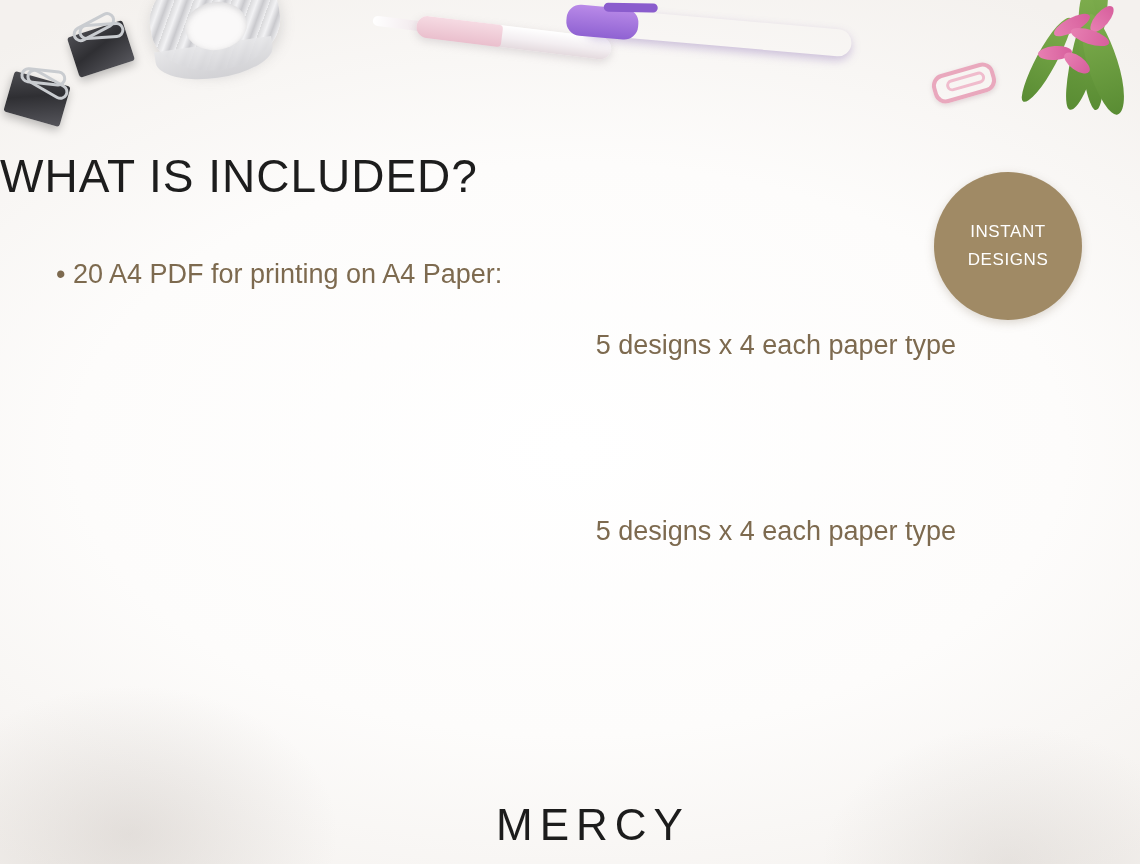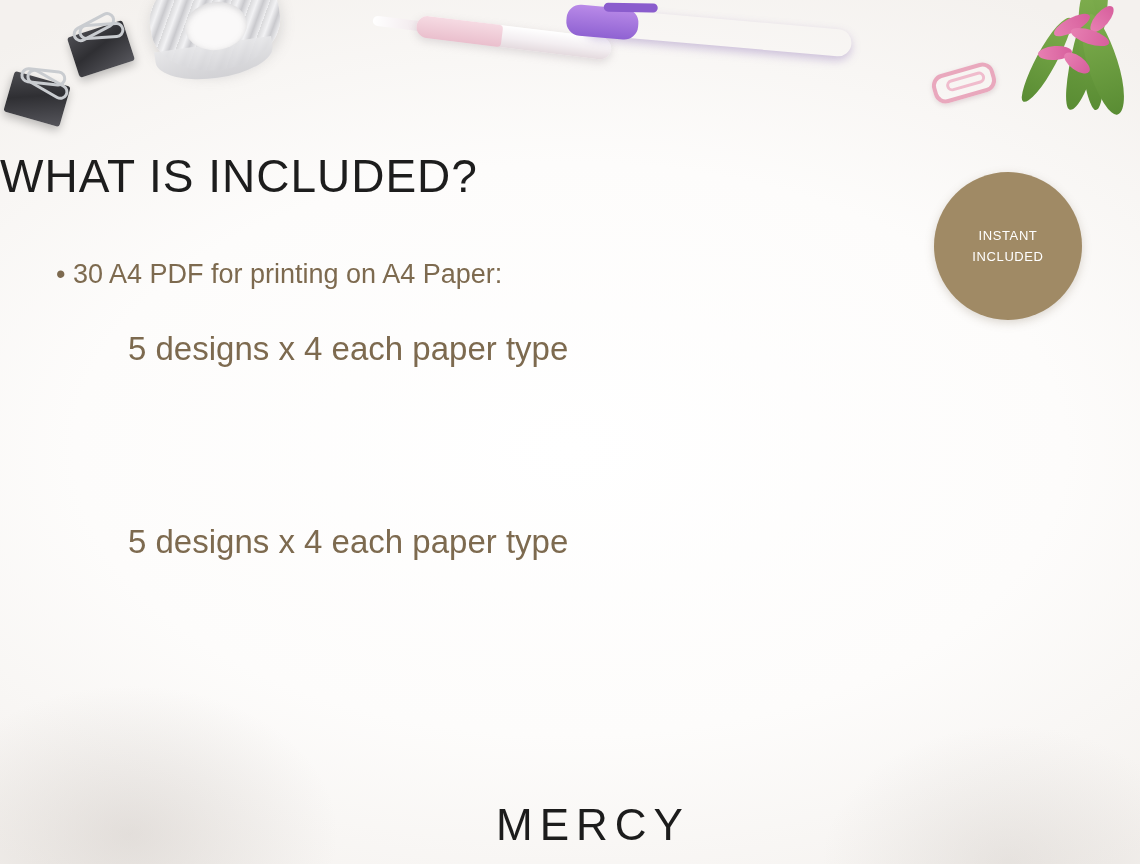--- a/index.html
+++ b/index.html
@@ -213,44 +213,45 @@
     right: 58px; top: 172px;
     width: 148px; height: 148px;
     border-radius: 50%;
     background: #a08a65;
     color: #ffffff;
     display: flex;
     flex-direction: column;
     align-items: center;
     justify-content: center;
     line-height: 1.65;
-    font-size: 13px;
+    font-size: 17px;
     letter-spacing: .6px;
     box-shadow: 0 3px 10px rgba(120,105,80,0.25);
   }
   .badge span { display: block; }
 
   .body-list {
     position: absolute;
     left: 56px; top: 258px;
     width: 900px;
     color: #7d6a4f;
   }
   .bullet-line {
     font-size: 27px;
     line-height: 1.2;
     color: #7d6a4f;
     margin: 0;
     white-space: nowrap;
   }
   .sub-line {
-    font-size: 33px;
+    font-size: 27px;
     color: #7d6a4f;
     margin: 0;
     padding-left: 72px;
+    text-align: right;
   }
   .gap-small { height: 40px; }
   .gap-big   { height: 115px; }
 
   
   .logo {
     position: absolute;
     left: 0; bottom: 14px;
     width: 1140px;
     text-align: center;
@@ -308,25 +309,25 @@
     <div class="petal fl-5"></div>
   </div>
 
   <div class="soft-shadow"></div>
   <div class="soft-shadow-2"></div>
 
   <h1 class="headline">WHAT IS INCLUDED?</h1>
 
   <div class="badge">
     <span>INSTANT</span>
-    <span>INCLUDED</span>
+    <span>DESIGNS</span>
   </div>
 
   <div class="body-list">
-    <p class="bullet-line">• 30 A4 PDF for printing on A4 Paper:</p>
+    <p class="bullet-line">• 20 A4 PDF for printing on A4 Paper:</p>
     <div class="gap-small"></div>
     <p class="sub-line">5 designs x 4 each paper type</p>
     <div class="gap-big"></div>
     <div class="gap-small"></div>
     <p class="sub-line">5 designs x 4 each paper type</p>
   </div>
 
   <div class="logo">
     <div class="logo-main">MERCY</div>
   </div>

